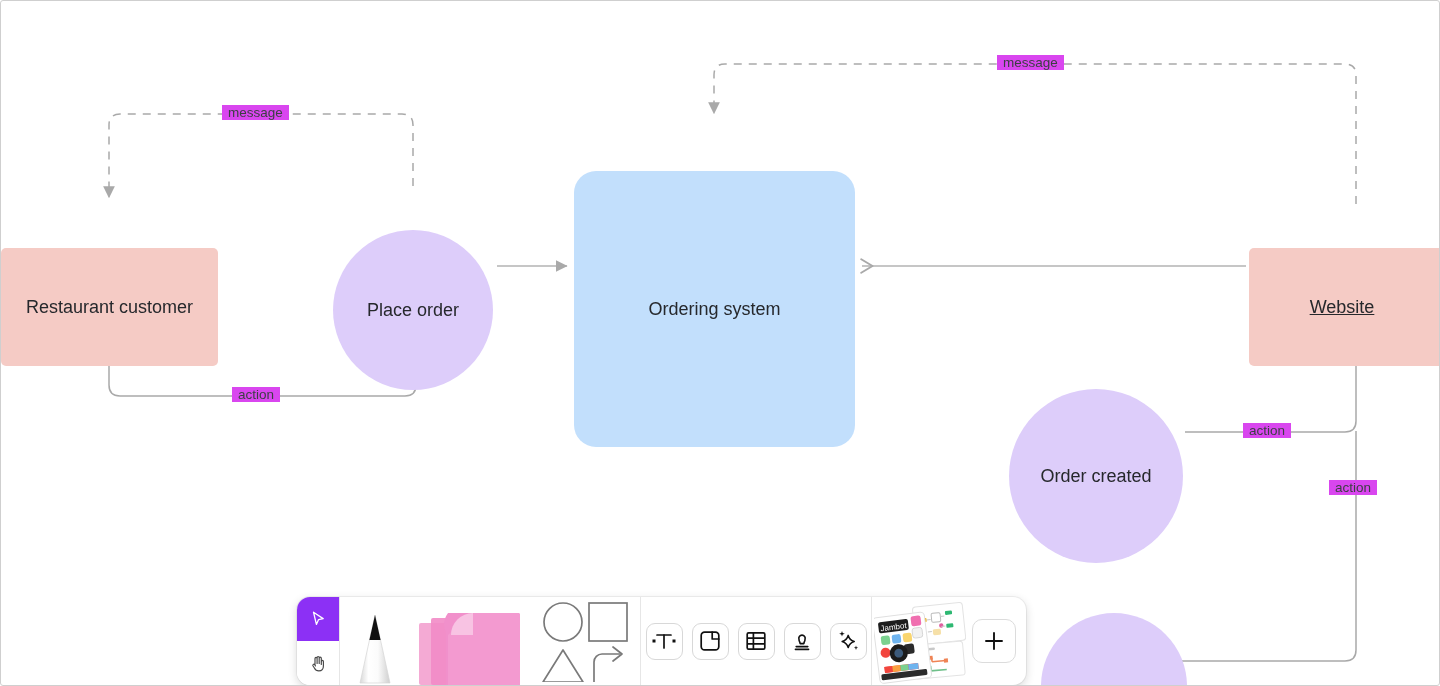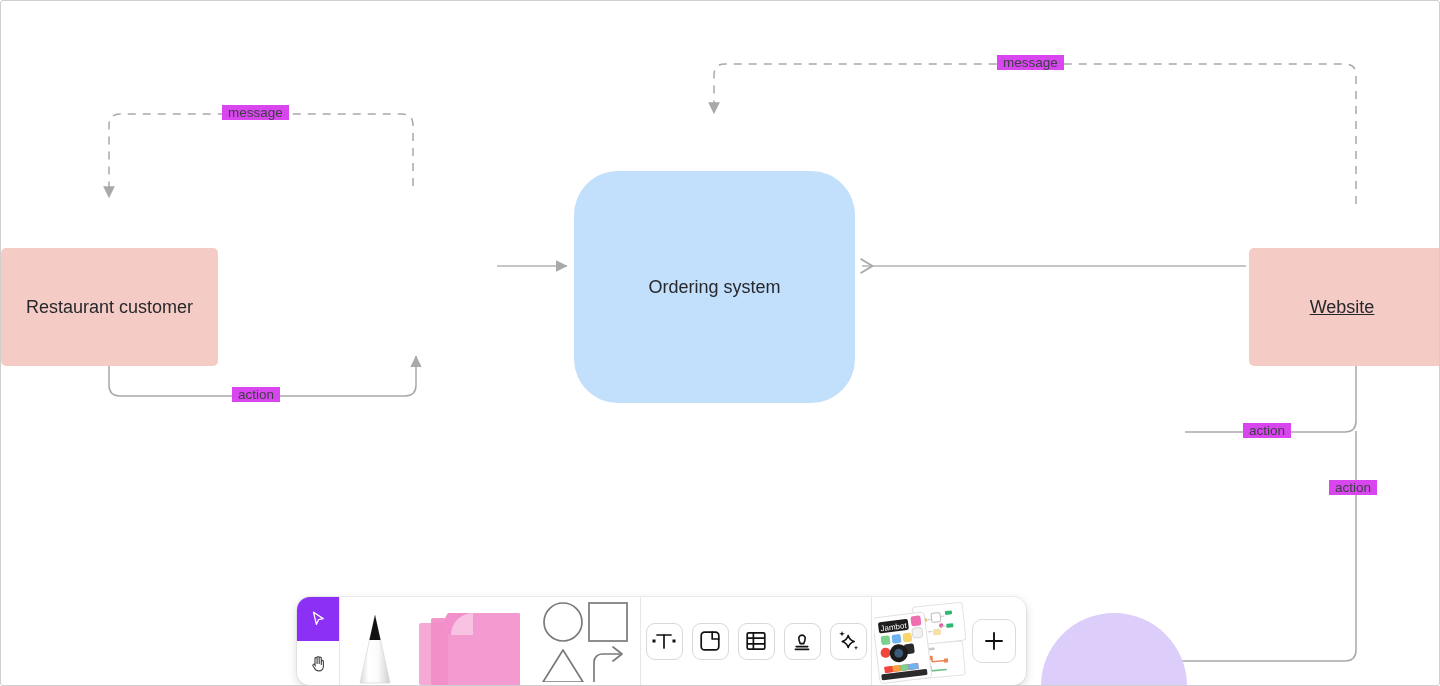--- a/index.html
+++ b/index.html
@@ -181,29 +181,35 @@
 
       <path d="M1184,431 L1344,431 Q1355,431 1355,420 L1355,329" fill="none" stroke="#a9a9a9" stroke-width="1.5" marker-end="url(#solidHeadUp)"></path>
 
       <path d="M1180,660 L1344,660 Q1355,660 1355,649 L1355,430" fill="none" stroke="#a9a9a9" stroke-width="1.5"></path>
     </svg>
 
     <div class="node rect" style="left:0px; top:203px; width:217px; height:118px; background:#f5cbc5;">
       <span>Restaurant customer</span>
     </div>
 
-
-    <div class="node round" style="left:573px; top:126px; width:281px; height:232px; background:#c2dffc;">
+    <div class="node circle" style="left:332px; top:185px; width:160px; height:160px; background:#ddcdfa;">
+      <span>Place order</span>
+    </div>
+
+    <div class="node round" style="left:573px; top:126px; width:281px; height:276px; background:#c2dffc;border-radius:22px;">
       <span>Ordering system</span>
     </div>
 
     <div class="node rect" style="left:1248px; top:203px; width:210px; height:118px; background:#f5cbc5;">
       <span style="margin-right:24px;text-decoration:underline;">Website</span>
     </div>
 
+    <div class="node circle" style="left:1008px; top:344px; width:174px; height:174px; background:#ddcdfa;">
+      <span>Order created</span>
+    </div>
 
     <div class="node circle" style="left:1040px; top:568px; width:146px; height:146px; background:#ddcdfa;"></div>
 
     <div class="edge-label" style="left:221px; top:104px;">message</div>
     <div class="edge-label" style="left:996px; top:54px;">message</div>
     <div class="edge-label" style="left:231px; top:386px;">action</div>
     <div class="edge-label" style="left:1242px; top:422px;">action</div>
     <div class="edge-label" style="left:1328px; top:479px;">action</div>
   </div>
 

